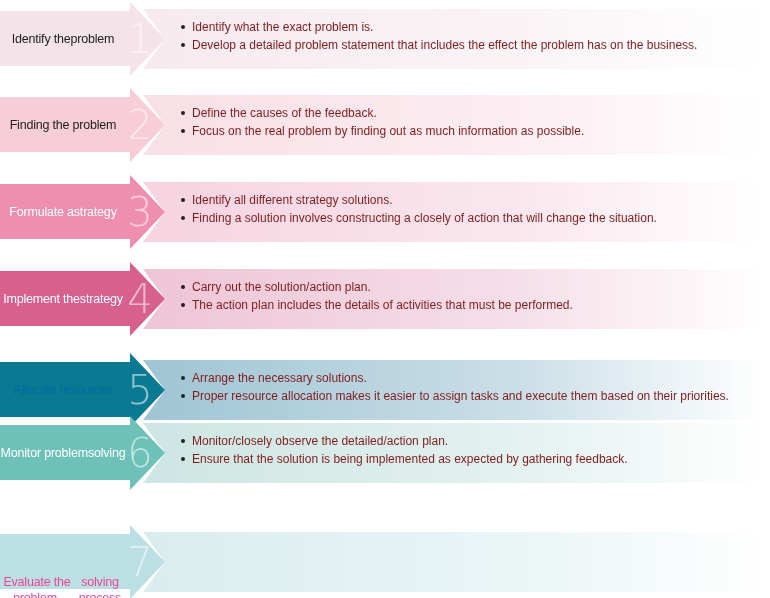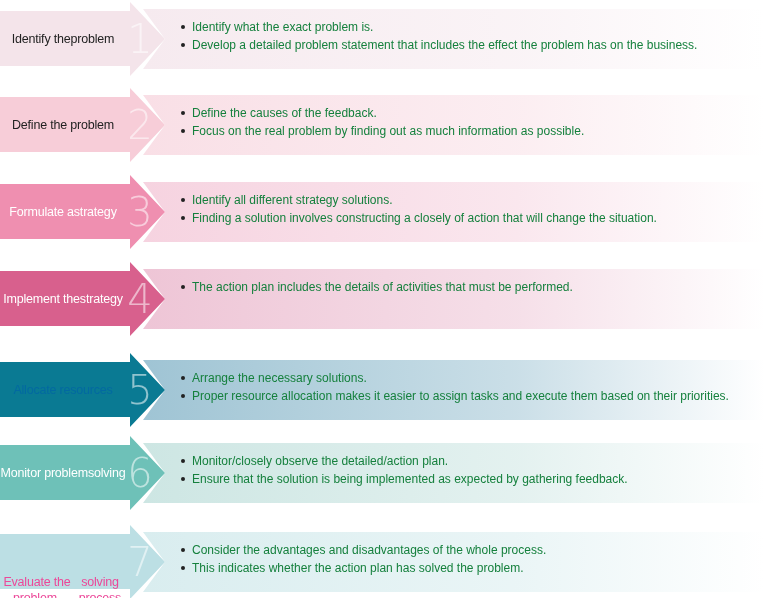--- a/index.html
+++ b/index.html
@@ -10,21 +10,21 @@
   .step-label { position: absolute; left: 0; width: 126px; top: 9px; height: 55px;
                 display: flex; align-items: center; justify-content: center;
                 text-align: center; font-size: 12.5px; line-height: 16px;
                 font-family: "Liberation Sans Narrow", "Liberation Sans", sans-serif;
                 letter-spacing: -0.2px; }
   .step-num { position: absolute; left: 125px; width: 30px; top: 12px; height: 50px;
               display: flex; align-items: center; justify-content: center;
               font-size: 40px; font-weight: 100; font-family: "DejaVu Sans", sans-serif;
               color: rgba(255,255,255,0.55); line-height: 1; }
   .bullets { position: absolute; left: 180px; top: 16px; margin: 0; padding: 0;
-             list-style: none; font-size: 12px; line-height: 18px; color: #15803d; }
+             list-style: none; font-size: 12px; line-height: 18px; color: #7f1d1d; }
   .bullets li { position: relative; padding-left: 12px; white-space: nowrap; }
   .bullets li::before { content: ""; position: absolute; left: 1px; top: 7px; width: 4px; height: 4px;
                         border-radius: 50%; background: #222; }
 </style>
 </head>
 <body>
 
 <div id="diagram">
     <div class="row" style="top: 2px;">
     <svg width="770" height="74" viewBox="0 0 770 74">
@@ -55,21 +55,21 @@
         <linearGradient class="grad" x1="0" y1="0" x2="1" y2="0" id="grad1">
           <stop offset="0" class="g0" stop-color="#f9dfe6"></stop>
           <stop offset="0.6" class="g1" stop-color="#f9dfe6" stop-opacity="0.55"></stop>
           <stop offset="1" class="g2" stop-color="#f9dfe6" stop-opacity="0"></stop>
         </linearGradient>
       </defs>
       <polygon class="panel" points="143,7 765,7 765,67 143,67 165,37" fill="url(#grad1)"></polygon>
       <polygon class="arrow" points="0,9 130,9 130,0 165,37 130,74 130,64 0,64" fill="#f7cdd8"></polygon>
     </svg>
     <div class="step-label" style="color: rgb(34, 34, 34);">
-        <span>Define the problem</span>
+        <span>Finding the problem</span>
       </div>
     <div class="step-num">2</div>
     <ul class="bullets">
         <li>Define the causes of the feedback.</li>
         <li>Focus on the real problem by finding out as much information as possible.</li>
       </ul>
   </div>
     <div class="row" style="top: 175px; padding-left: 33px;">
     <svg width="770" height="74" viewBox="0 0 770 74">
       <defs>
@@ -105,20 +105,21 @@
       <polygon class="panel" points="143,7 765,7 765,67 143,67 165,37" fill="url(#grad3)"></polygon>
       <polygon class="arrow" points="0,9 130,9 130,0 165,37 130,74 130,64 0,64" fill="#d8608d"></polygon>
     </svg>
     <div class="step-label" style="color: rgb(255, 255, 255);">
         <span>Implement the</span>
         <br>
         <span>strategy</span>
       </div>
     <div class="step-num">4</div>
     <ul class="bullets">
+        <li>Carry out the solution/action plan.</li>
         <li>The action plan includes the details of activities that must be performed.</li>
       </ul>
   </div>
     <div class="row" style="top: 353px;">
     <svg width="770" height="74" viewBox="0 0 770 74">
       <defs>
         <linearGradient class="grad" x1="0" y1="0" x2="1" y2="0" id="grad4">
           <stop offset="0" class="g0" stop-color="#9fc4d4"></stop>
           <stop offset="0.6" class="g1" stop-color="#9fc4d4" stop-opacity="0.55"></stop>
           <stop offset="1" class="g2" stop-color="#9fc4d4" stop-opacity="0"></stop>
@@ -129,21 +130,21 @@
     </svg>
     <div class="step-label" style="color: #0369a1;">
         <span>Allocate resources</span>
       </div>
     <div class="step-num">5</div>
     <ul class="bullets">
         <li>Arrange the necessary solutions.</li>
         <li>Proper resource allocation makes it easier to assign tasks and execute them based on their priorities.</li>
       </ul>
   </div>
-    <div class="row" style="top: 436px;">
+    <div class="row" style="top: 416px;">
     <svg width="770" height="74" viewBox="0 0 770 74">
       <defs>
         <linearGradient class="grad" x1="0" y1="0" x2="1" y2="0" id="grad5">
           <stop offset="0" class="g0" stop-color="#cde6e3"></stop>
           <stop offset="0.6" class="g1" stop-color="#cde6e3" stop-opacity="0.55"></stop>
           <stop offset="1" class="g2" stop-color="#cde6e3" stop-opacity="0"></stop>
         </linearGradient>
       </defs>
       <polygon class="panel" points="143,7 765,7 765,67 143,67 165,37" fill="url(#grad5)"></polygon>
       <polygon class="arrow" points="0,9 130,9 130,0 165,37 130,74 130,64 0,64" fill="#6ec1b8"></polygon>
@@ -170,18 +171,14 @@
       </defs>
       <polygon class="panel" points="143,7 765,7 765,67 143,67 165,37" fill="url(#grad6)"></polygon>
       <polygon class="arrow" points="0,9 130,9 130,0 165,37 130,74 130,64 0,64" fill="#bcdfe4"></polygon>
     </svg>
     <div class="step-label" style="color: #ec4899; margin-top: 28px;">
         <span>Evaluate the problem-</span>
         <br>
         <span>solving process</span>
       </div>
     <div class="step-num">7</div>
-    <ul class="bullets">
-        <li>Consider the advantages and disadvantages of the whole process.</li>
-        <li>This indicates whether the action plan has solved the problem.</li>
-      </ul>
   </div>
   </div>
 
 </body></html>

